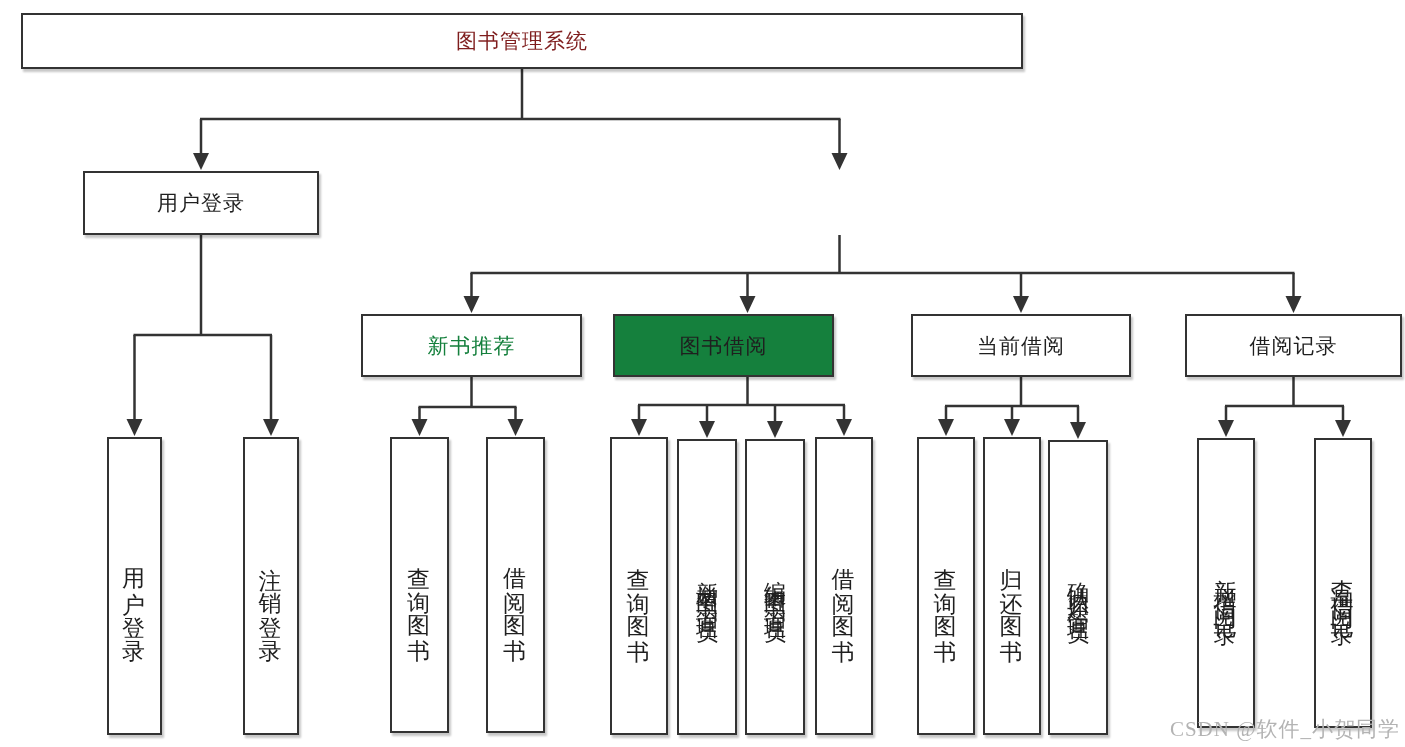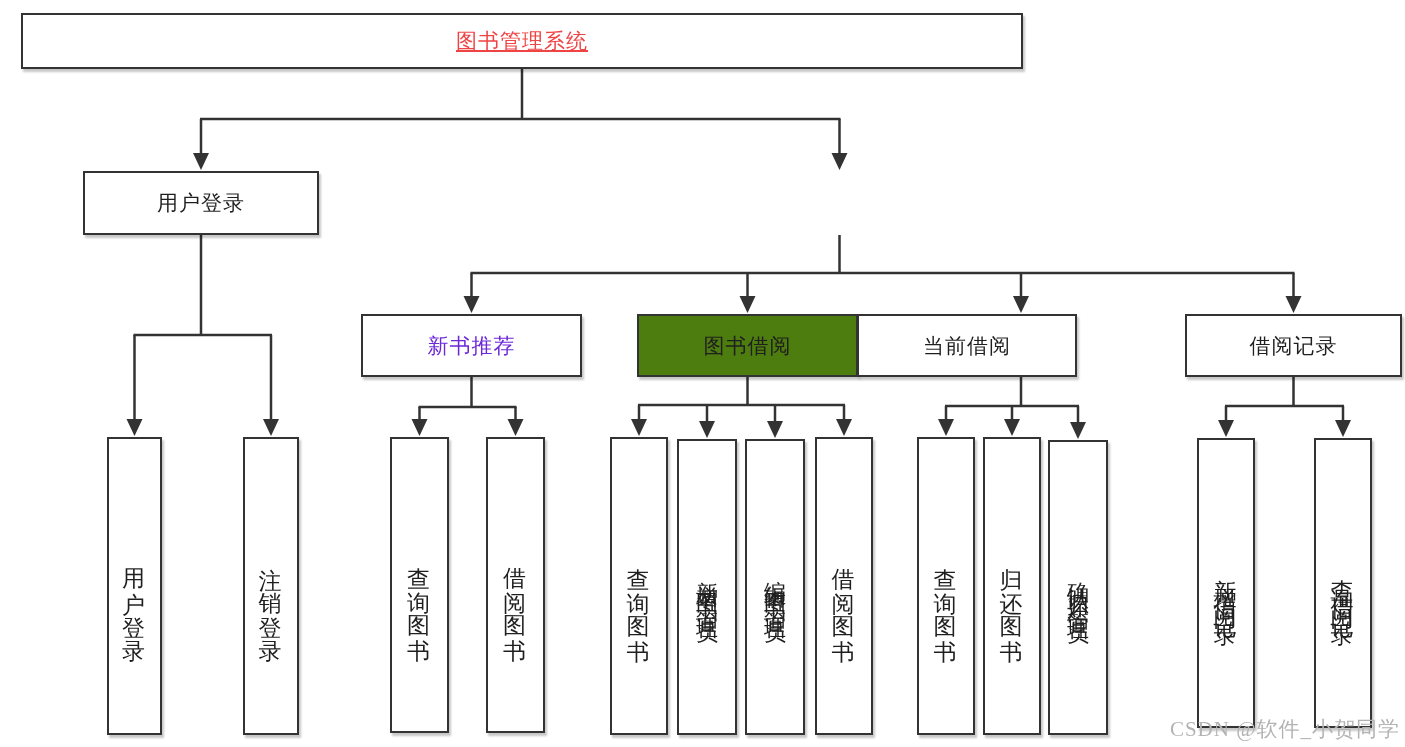--- a/index.html
+++ b/index.html
@@ -107,32 +107,32 @@
       <polygon points="1070,422 1086,422 1078,439" fill="#333333"></polygon>
       <line x1="1293.5" y1="377" x2="1293.5" y2="406" stroke="#333333" stroke-width="2.5"></line>
       <line x1="1225" y1="406" x2="1344" y2="406" stroke="#333333" stroke-width="2.5"></line>
       <line x1="1226" y1="406" x2="1226" y2="424" stroke="#333333" stroke-width="2.5"></line>
       <polygon points="1218,420 1234,420 1226,437" fill="#333333"></polygon>
       <line x1="1343" y1="406" x2="1343" y2="424" stroke="#333333" stroke-width="2.5"></line>
       <polygon points="1335,420 1351,420 1343,437" fill="#333333"></polygon>
     </svg>
   <div class="watermark" style="color: rgb(179, 179, 179); font-family: Liberation Serif, serif;">CSDN @软件_小贺同学</div>
 <div class="node horizontal" style="left: 21px; top: 13px; width: 1002px; height: 56px; border-color: rgb(51, 51, 51); background: rgb(255, 255, 255);">
-      <span class="lbl" style="color: #ef4444; text-decoration: underline;">图书管理系统</span>
+      <span class="lbl" style="color: #7f1d1d;">图书管理系统</span>
     </div>
     <div class="node horizontal" style="left: 83px; top: 171px; width: 236px; height: 64px; border-color: rgb(51, 51, 51); background: rgb(255, 255, 255);">
       <span class="lbl" style="color: rgb(31, 31, 31);">用户登录</span>
     </div>
     <div class="node horizontal" style="left: 361px; top: 314px; width: 221px; height: 63px; border-color: rgb(51, 51, 51); background: rgb(255, 255, 255);">
-      <span class="lbl" style="color: #6d28d9;">新书推荐</span>
+      <span class="lbl" style="color: #15803d;">新书推荐</span>
     </div>
-    <div class="node horizontal" style="left: 637px; top: 314px; width: 221px; height: 63px; border-color: rgb(51, 51, 51); background: #4d7c0f;">
+    <div class="node horizontal" style="left: 613px; top: 314px; width: 221px; height: 63px; border-color: rgb(51, 51, 51); background: #15803d;">
       <span class="lbl" style="color: rgb(31, 31, 31);">图书借阅</span>
     </div>
-    <div class="node horizontal" style="left: 857px; top: 314px; width: 220px; height: 63px; border-color: rgb(51, 51, 51); background: rgb(255, 255, 255);">
+    <div class="node horizontal" style="left: 911px; top: 314px; width: 220px; height: 63px; border-color: rgb(51, 51, 51); background: rgb(255, 255, 255);">
       <span class="lbl" style="color: rgb(31, 31, 31);">当前借阅</span>
     </div>
     <div class="node horizontal" style="left: 1185px; top: 314px; width: 217px; height: 63px; border-color: rgb(51, 51, 51); background: rgb(255, 255, 255);">
       <span class="lbl" style="color: rgb(31, 31, 31);">借阅记录</span>
     </div>
     <div class="node vertical" style="left: 107px; top: 437px; width: 55px; height: 298px; border-color: rgb(51, 51, 51); background: rgb(255, 255, 255);">
       <span class="lbl sp-wide" style="color: rgb(31, 31, 31);">用户登录</span>
     </div>
     <div class="node vertical" style="left: 243px; top: 437px; width: 56px; height: 298px; border-color: rgb(51, 51, 51); background: rgb(255, 255, 255);">
       <span class="lbl sp-wide" style="color: rgb(31, 31, 31);">注销登录</span>

